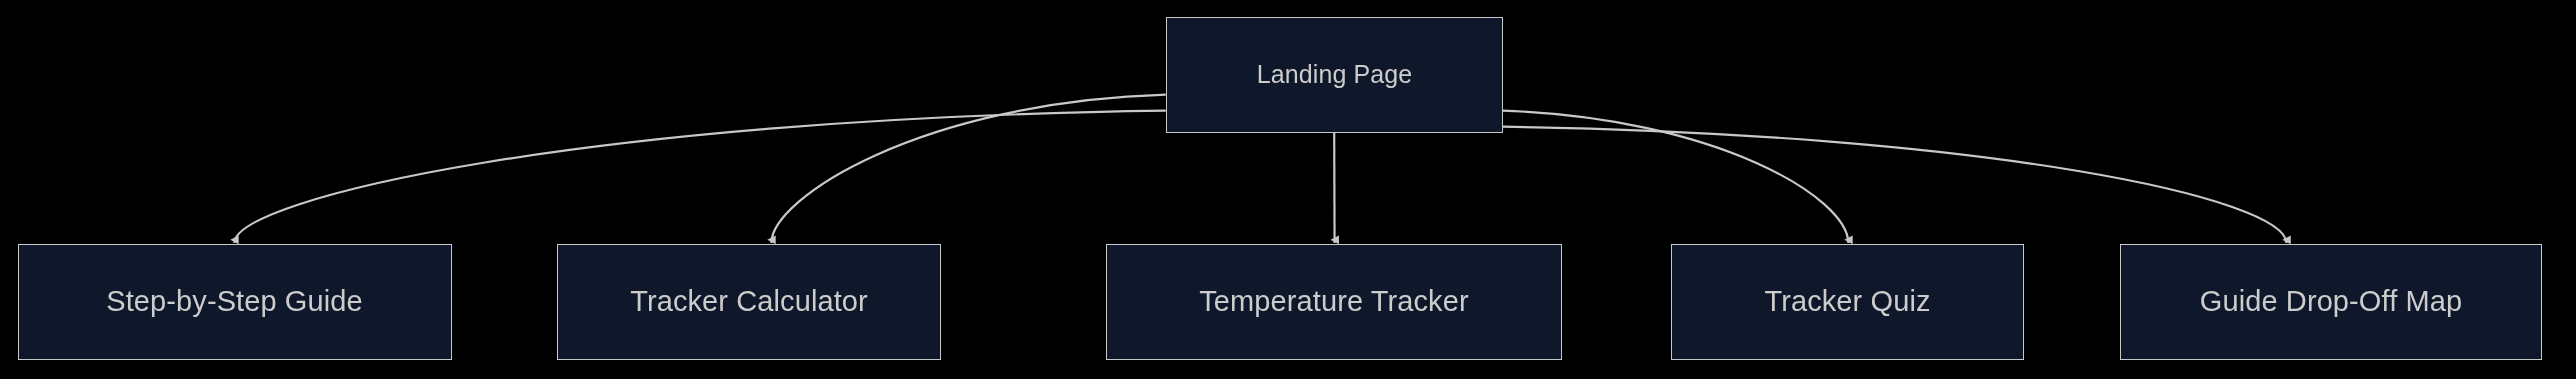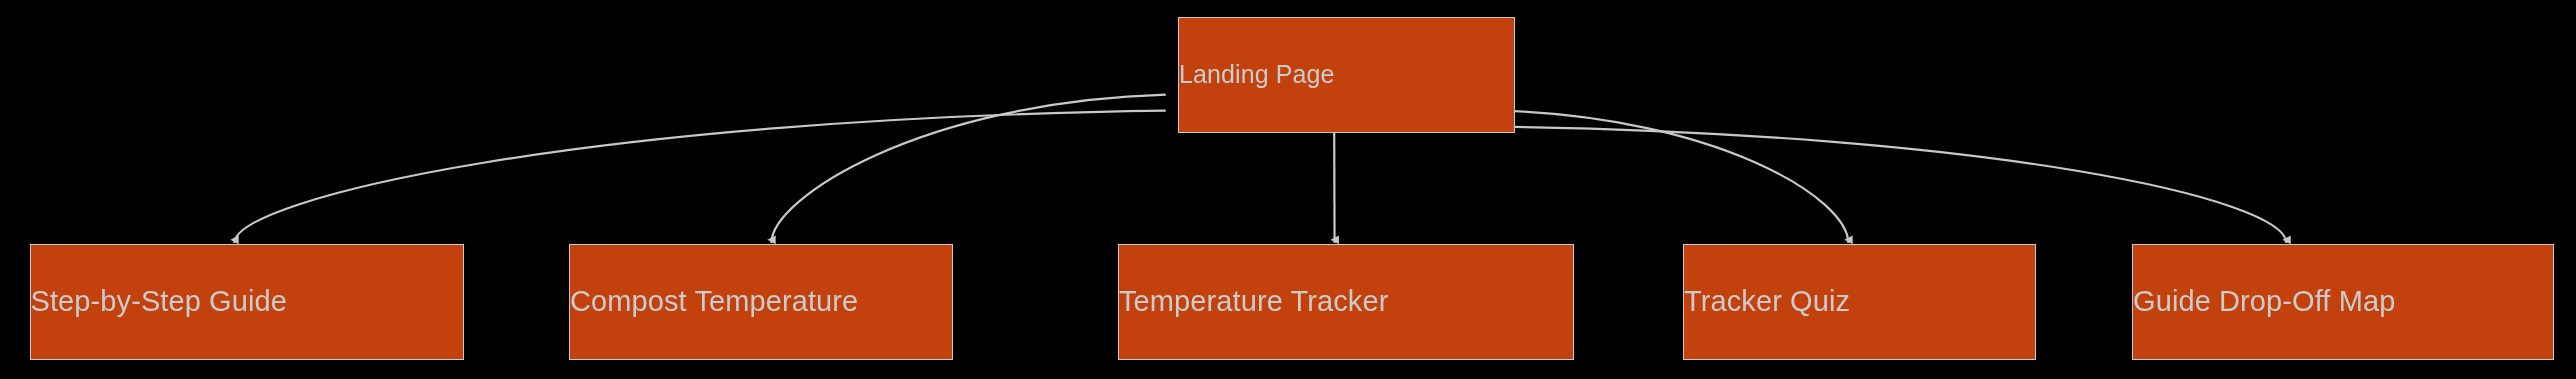--- a/index.html
+++ b/index.html
@@ -22,26 +22,26 @@
   #edge-layer {
     position: absolute;
     left: 0;
     top: 0;
     width: 2576px;
     height: 380px;
   }
   .flow-node {
     position: absolute;
     box-sizing: border-box;
-    background: #c2410c;
+    background: #0f172a;
     border: 1.5px solid #c8c8c8;
     display: flex;
     align-items: center;
+    justify-content: center;
     z-index: 2;
-    margin-left: 12px;
   }
   .flow-node-label {
     color: #cccccc;
     font-size: 29px;
     font-family: "Liberation Sans", sans-serif;
     font-weight: 400;
     line-height: 1.1;
     white-space: nowrap;
     letter-spacing: 0.1px;
   }
@@ -71,21 +71,21 @@
 
     <div class="flow-node" id="node-root-wrap" style="left: 1166px; top: 16.7px; width: 337px; height: 116px;">
       <span class="flow-node-label">Landing Page</span>
     </div>
 
     <div class="flow-node" style="left: 17.5px; top: 244px; width: 434px; height: 116px;">
       <span class="flow-node-label">Step-by-Step Guide</span>
     </div>
 
     <div class="flow-node" style="left: 557px; top: 244px; width: 384px; height: 116px;">
-      <span class="flow-node-label">Compost Temperature</span>
+      <span class="flow-node-label">Tracker Calculator</span>
     </div>
 
     <div class="flow-node" style="left: 1106px; top: 244px; width: 456px; height: 116px;">
       <span class="flow-node-label">Temperature Tracker</span>
     </div>
 
     <div class="flow-node" style="left: 1671px; top: 244px; width: 353px; height: 116px;">
       <span class="flow-node-label">Tracker Quiz</span>
     </div>
 

